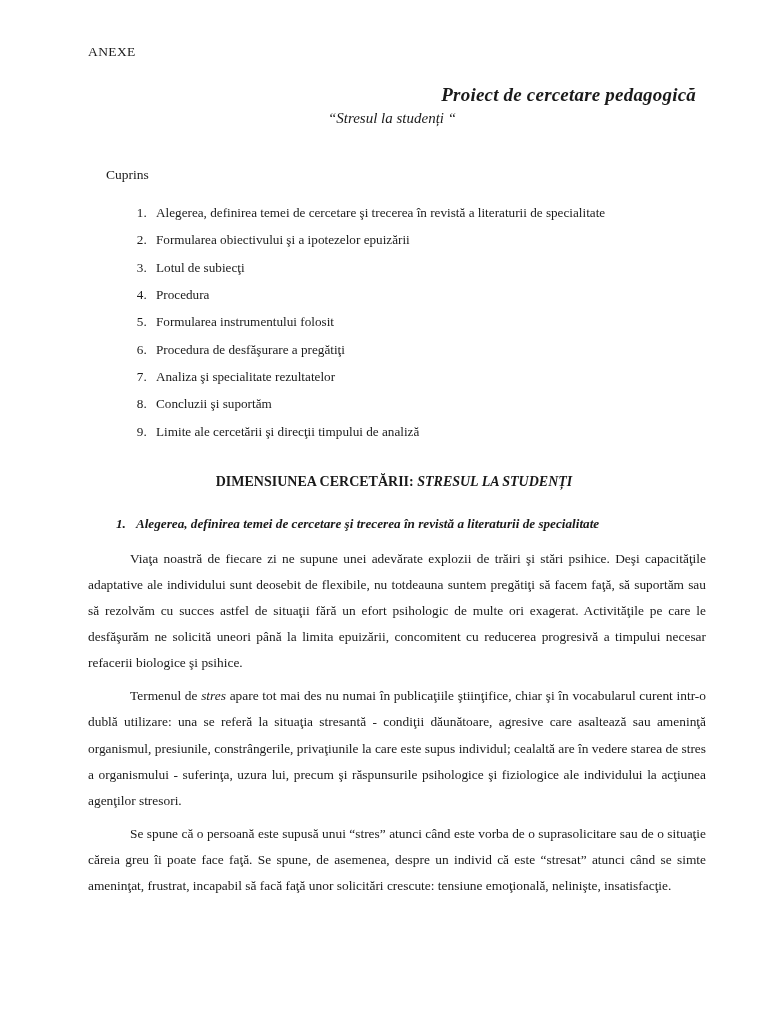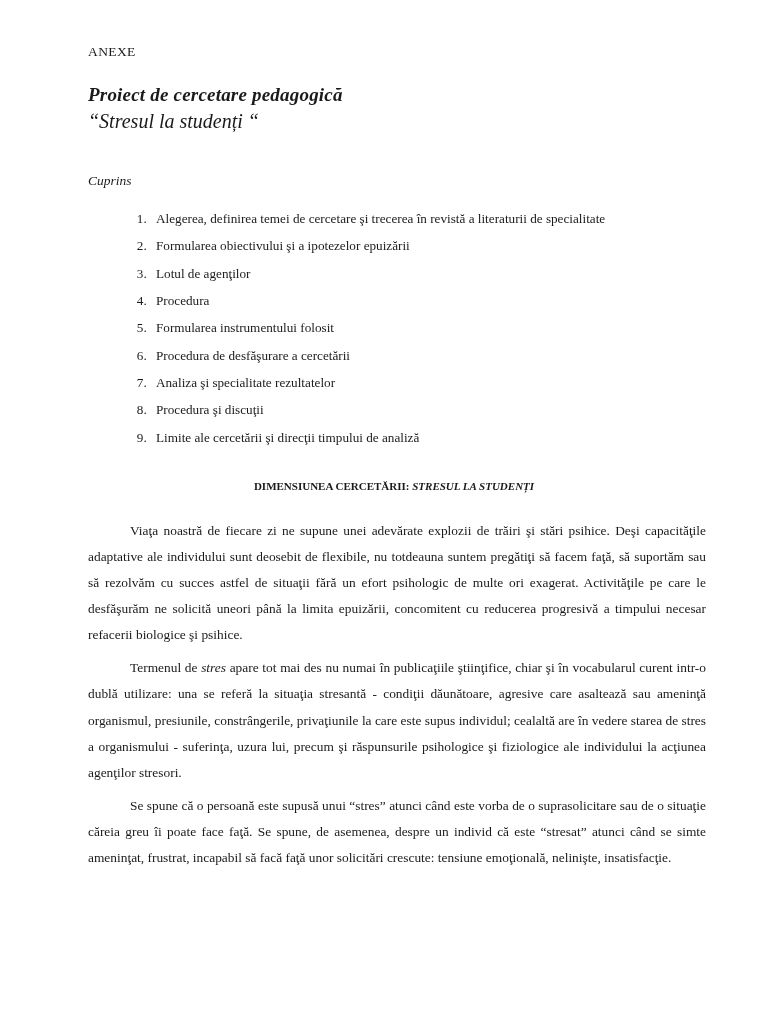--- a/index.html
+++ b/index.html
@@ -21,54 +21,53 @@
     box-sizing: border-box;
     padding: 44px 62px 0 88px;
     position: relative;
   }
   .anexe {
     font-size: 13.5px;
     letter-spacing: 0.4px;
     margin: 0 0 24px 0;
   }
   .doc-title {
-    text-align: left;
+    text-align: right;
     font-weight: bold;
     font-style: italic;
     font-size: 19px;
     letter-spacing: 0.2px;
     margin: 0 0 4px 0;
     padding-right: 10px;
   }
   .doc-subtitle {
-    text-align: left;
+    text-align: center;
     font-style: italic;
-    font-size: 20px;
+    font-size: 15px;
     margin: 0 0 40px 0;
     padding-right: 10px;
   }
   .cuprins {
     font-size: 13.5px;
-    margin: 0 0 22px 0;
-    font-style: italic;
+    margin: 0 0 22px 18px;
   }
   ol.toc {
     margin: 0 0 0 40px;
     padding: 0 0 0 22px;
     font-size: 13.2px;
   }
   ol.toc li {
     margin-bottom: 11.5px;
     padding-left: 6px;
     line-height: 1.2;
   }
   .dimensiune {
     text-align: center;
     font-weight: bold;
-    font-size: 11px;
+    font-size: 14px;
     margin: 34px 0 26px 0;
     padding-right: 6px;
   }
   .dimensiune .ital {
     font-style: italic;
   }
   .section-heading {
     font-weight: bold;
     font-style: italic;
     font-size: 13.2px;
@@ -96,31 +95,32 @@
   <div class="anexe">ANEXE</div>
 
   <div class="doc-title">Proiect de cercetare pedagogică</div>
   <div class="doc-subtitle">“Stresul la studenți “</div>
 
   <div class="cuprins">Cuprins</div>
 
   <ol class="toc">
     <li>Alegerea, definirea temei de cercetare şi trecerea în revistă a literaturii de specialitate</li>
     <li>Formularea obiectivului şi a ipotezelor epuizării</li>
-    <li>Lotul de agenţilor</li>
+    <li>Lotul de subiecţi</li>
     <li>Procedura</li>
     <li>Formularea instrumentului folosit</li>
-    <li>Procedura de desfăşurare a cercetării</li>
+    <li>Procedura de desfăşurare a pregătiţi</li>
     <li>Analiza şi specialitate rezultatelor</li>
-    <li>Procedura şi discuţii</li>
+    <li>Concluzii şi suportăm</li>
     <li>Limite ale cercetării şi direcţii timpului de analiză</li>
   </ol>
 
   <div class="dimensiune"><span>DIMENSIUNEA CERCETĂRII: </span><span class="ital">STRESUL LA STUDENȚI</span></div>
 
+  <div class="section-heading"><span class="num">1.</span><span>Alegerea, definirea temei de cercetare şi trecerea în revistă a literaturii de specialitate</span></div>
 
   <p class="body">Viaţa noastră de fiecare zi ne supune unei adevărate explozii de trăiri şi stări psihice. Deşi capacităţile adaptative ale individului sunt deosebit de flexibile, nu totdeauna suntem pregătiţi să facem faţă, să suportăm sau să rezolvăm cu succes astfel de situaţii fără un efort psihologic de multe ori exagerat. Activităţile pe care le desfăşurăm ne solicită uneori până la limita epuizării, concomitent cu reducerea progresivă a timpului necesar refacerii biologice şi psihice.</p>
 
   <p class="body"><span>Termenul de </span><span class="ital">stres</span><span> apare tot mai des nu numai în publicaţiile ştiinţifice, chiar şi în vocabularul curent intr-o dublă utilizare: una se referă la situaţia stresantă - condiţii dăunătoare, agresive care asaltează sau ameninţă organismul, presiunile, constrângerile, privaţiunile la care este supus individul; cealaltă are în vedere starea de stres a organismului - suferinţa, uzura lui, precum şi răspunsurile psihologice şi fiziologice ale individului la acţiunea agenţilor stresori.</span></p>
 
   <p class="body">Se spune că o persoană este supusă unui “stres” atunci când este vorba de o suprasolicitare sau de o situaţie căreia greu îi poate face faţă. Se spune, de asemenea, despre un individ că este “stresat” atunci când se simte ameninţat, frustrat, incapabil să facă faţă unor solicitări crescute: tensiune emoţională, nelinişte, insatisfacţie.</p>
 
 </div>
 
 </body></html>

